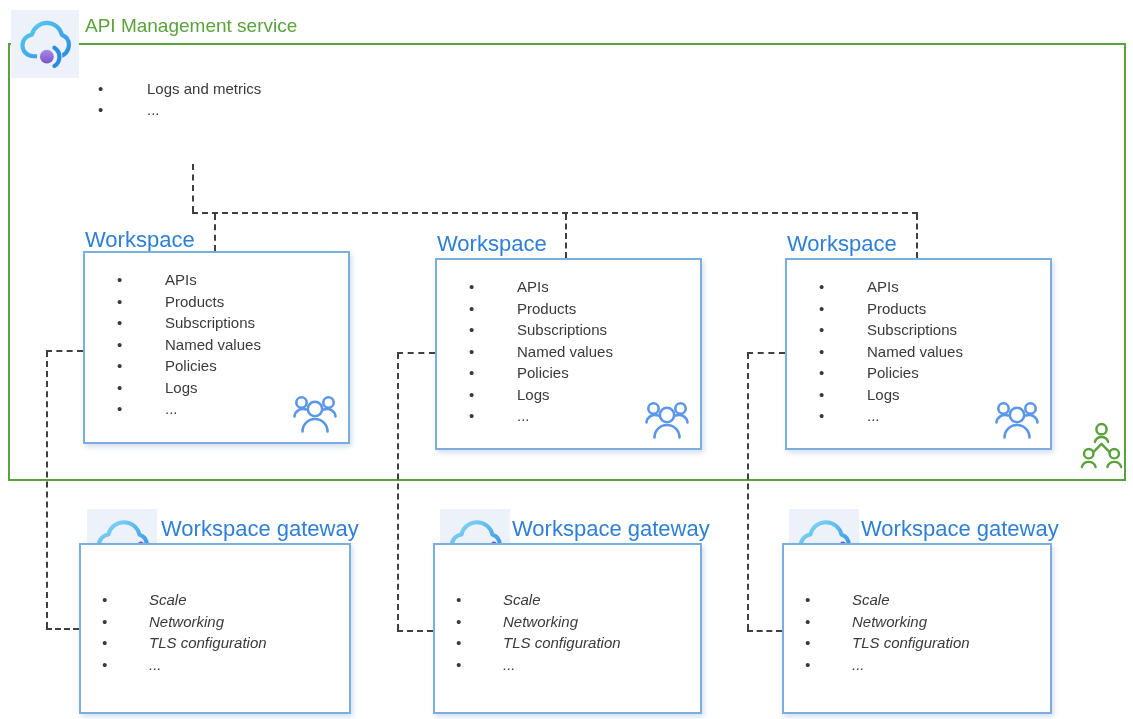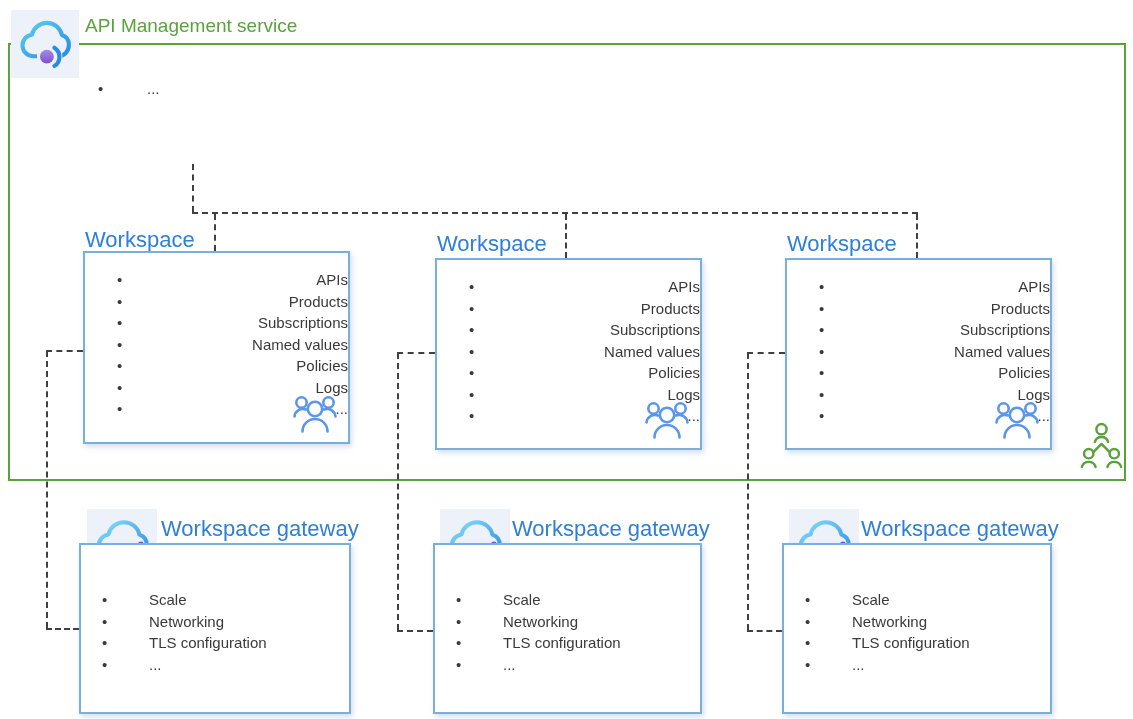--- a/index.html
+++ b/index.html
@@ -32,24 +32,24 @@
   .tile{position:absolute;background:#edf2fa;display:flex;align-items:center;justify-content:center;}
   .service-tile{left:11px;top:10px;width:68px;height:68px;}
   .gtile1{left:87px;top:509px;width:70px;height:70px;}
   .gtile2{left:440px;top:509px;width:70px;height:70px;}
   .gtile3{left:789px;top:509px;width:70px;height:70px;}
   
   ul.blist{margin:0;padding:0;list-style:none;}
   ul.blist li{position:relative;font-size:15px;line-height:21px;padding-left:49px;}
   ul.blist li::before{content:"\2022";position:absolute;left:0;top:0;}
   .service-list{position:absolute;left:98px;top:78px;}
-  .wbox ul.blist{padding:16px 0 0 32px;text-align:right;}
+  .wbox ul.blist{padding:16px 0 0 32px;}
   .wbox ul.blist li{line-height:21.5px;padding-left:48px;}
   .gbox ul.blist{padding:44px 0 0 21px;}
-  .gbox ul.blist li{line-height:21.5px;padding-left:47px;}
+  .gbox ul.blist li{line-height:21.5px;padding-left:47px;font-style:italic;}
   
   .members{position:absolute;right:10px;bottom:8px;width:46px;height:44px;}
   .org-icon{position:absolute;left:1080px;top:422px;width:43px;height:47px;}
   
   .dash-v{position:absolute;width:0;border-left:2px dashed var(--line,#404040);}
   .dash-h{position:absolute;height:0;border-top:2px dashed var(--line,#404040);}
   .lv-svc{left:192px;top:164px;height:48px;}
   .lh-main{left:192px;top:212px;width:726px;}
   .ld1{left:214px;top:214px;height:37px;}
   .ld2{left:565px;top:214px;height:44px;}
@@ -93,20 +93,21 @@
     <svg width="60" height="60" viewBox="0 0 64 64">
       <path d="M46.5 45 H20 C13 45 8 39.8 8 33.5 C8 27.6 12.3 22.8 18 22.1 C19.7 14.9 26.2 9.5 34 9.5 C41.9 9.5 48.4 15 50 22.3 C54.5 23.7 57.5 27.7 57.5 32.9 C57.5 39.6 52.6 45 46.5 45 Z" fill="none" stroke="url(#cloudGradA)" stroke-width="4.4" stroke-linejoin="round" stroke-linecap="round"></path>
       <circle cx="37" cy="45" r="13.5" fill="#edf2fa"></circle>
       <circle cx="34" cy="45.5" r="7.4" fill="url(#purpleGrad)"></circle>
       <path d="M42 36 A11.5 11.5 0 0 1 42 55.5" fill="none" stroke="#2a8ce0" stroke-width="4.4" stroke-linecap="round"></path>
     </svg>
   </div>
   <div class="title-green">API Management service</div>
 
   <ul class="blist service-list">
+    <li>Logs and metrics</li>
     <li>...</li>
   </ul>
 
   <div class="dash-v lv-svc"></div>
   <div class="dash-h lh-main"></div>
   <div class="dash-v ld1"></div>
   <div class="dash-v ld2"></div>
   <div class="dash-v ld3"></div>
 
   <div class="dash-h c1a"></div>

